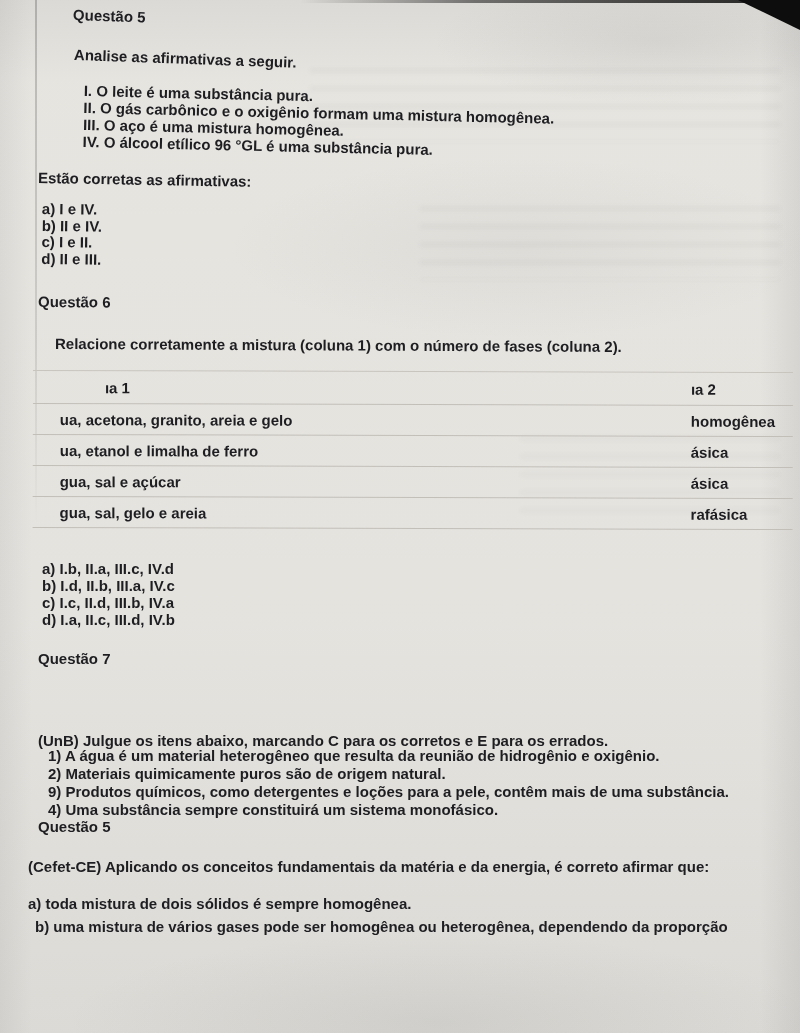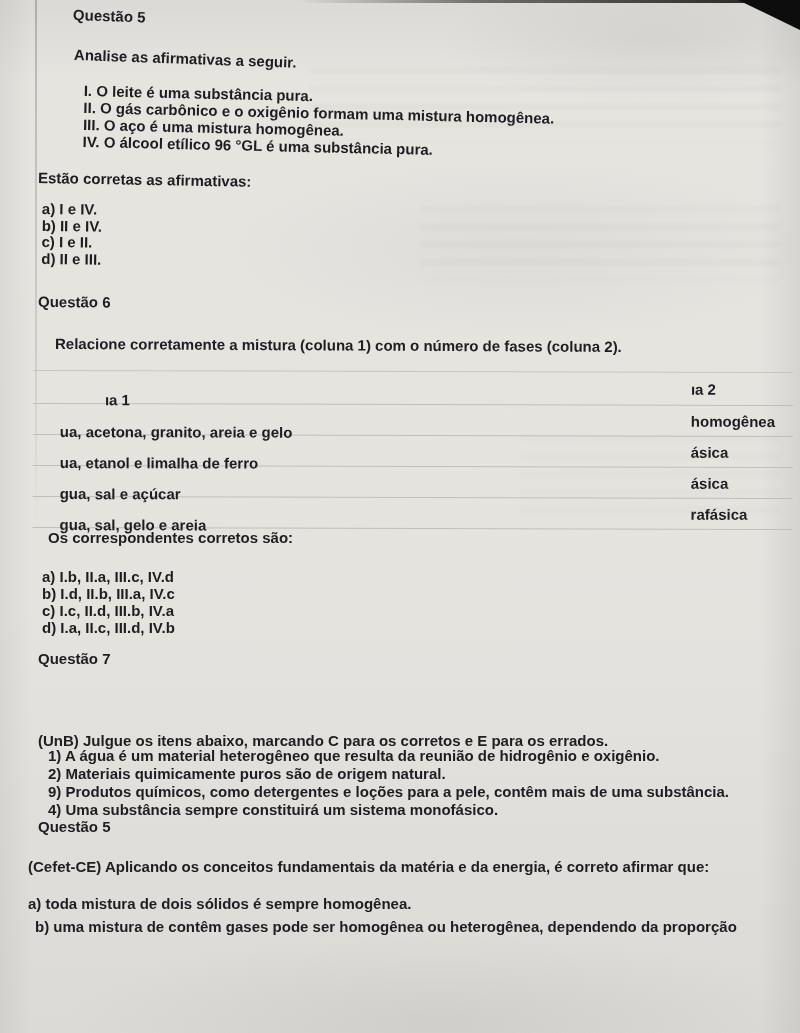--- a/index.html
+++ b/index.html
@@ -57,27 +57,27 @@
   .q6-title   { left:38px;  top:293px; transform:rotate(0.4deg); transform-origin:0 50%; }
   .q6-intro   { left:55px;  top:335px; transform:rotate(0.3deg); transform-origin:0 50%; }
 
   .q6-table {
     left:33px; top:370px; width:760px;
     border-top:1px solid #c8c5bf;
     transform:rotate(0.15deg); transform-origin:0 0;
   }
   .trow { position:relative; height:31px; border-bottom:1px solid #c2bfb9; }
   .trow.thead { height:33px; }
-  .trow .c1 { position:absolute; left:27px; top:12px; line-height:31px; white-space:nowrap; }
+  .trow .c1 { position:absolute; left:27px; top:0; line-height:31px; white-space:nowrap; }
   .trow.thead .c1 { left:72px; line-height:33px; }
   .trow .c2 { position:absolute; left:658px; top:0; line-height:31px; white-space:nowrap; }
   .trow.thead .c2 { line-height:33px; }
 
   .q6-prompt  { left:48px;  top:529px; }
-  .q6-options { left:42px;  top:560px;margin-top:8px; }
+  .q6-options { left:42px;  top:560px; }
 
   .q7-title   { left:38px;  top:650px; }
   .q7-intro   { left:38px;  top:732px; }
   .q7-items   { left:48px;  top:727px;margin-top:20px; }
   .q7-items .line { line-height:18px; }
 
   .q8-title   { left:38px;  top:818px; }
   .q8-intro   { left:28px;  top:858px; }
   .q8-opt-a   { left:28px;  top:895px; }
   .q8-opt-b   { left:35px;  top:918px; }
@@ -129,34 +129,33 @@
     <div class="trow">
       <span class="c1">gua, sal e açúcar</span>
       <span class="c2">ásica</span>
     </div>
     <div class="trow">
       <span class="c1">gua, sal, gelo e areia</span>
       <span class="c2">rafásica</span>
     </div>
   </div>
 
-  <div class="abs q6-prompt line">Os correspondentes corretos são:</div>
   <div class="abs q6-options">
     <div class="line">a) I.b, II.a, III.c, IV.d</div>
     <div class="line">b) I.d, II.b, III.a, IV.c</div>
     <div class="line">c) I.c, II.d, III.b, IV.a</div>
     <div class="line">d) I.a, II.c, III.d, IV.b</div>
   </div>
 
   <div class="abs q7-title line">Questão 7</div>
   <div class="abs q7-intro line">(UnB) Julgue os itens abaixo, marcando C para os corretos e E para os errados.</div>
   <div class="abs q7-items">
     <div class="line">1) A água é um material heterogêneo que resulta da reunião de hidrogênio e oxigênio.</div>
     <div class="line">2) Materiais quimicamente puros são de origem natural.</div>
     <div class="line">9) Produtos químicos, como detergentes e loções para a pele, contêm mais de uma substância.</div>
     <div class="line">4) Uma substância sempre constituirá um sistema monofásico.</div>
   </div>
 
   <div class="abs q8-title line">Questão 5</div>
   <div class="abs q8-opt-a line">a) toda mistura de dois sólidos é sempre homogênea.</div>
   <div class="abs q8-intro line">(Cefet-CE) Aplicando os conceitos fundamentais da matéria e da energia, é correto afirmar que:</div>
-  <div class="abs q8-opt-b line">b) uma mistura de contêm gases pode ser homogênea ou heterogênea, dependendo da proporção</div>
+  <div class="abs q8-opt-b line">b) uma mistura de vários gases pode ser homogênea ou heterogênea, dependendo da proporção</div>
 </div>
 
 </body></html>

